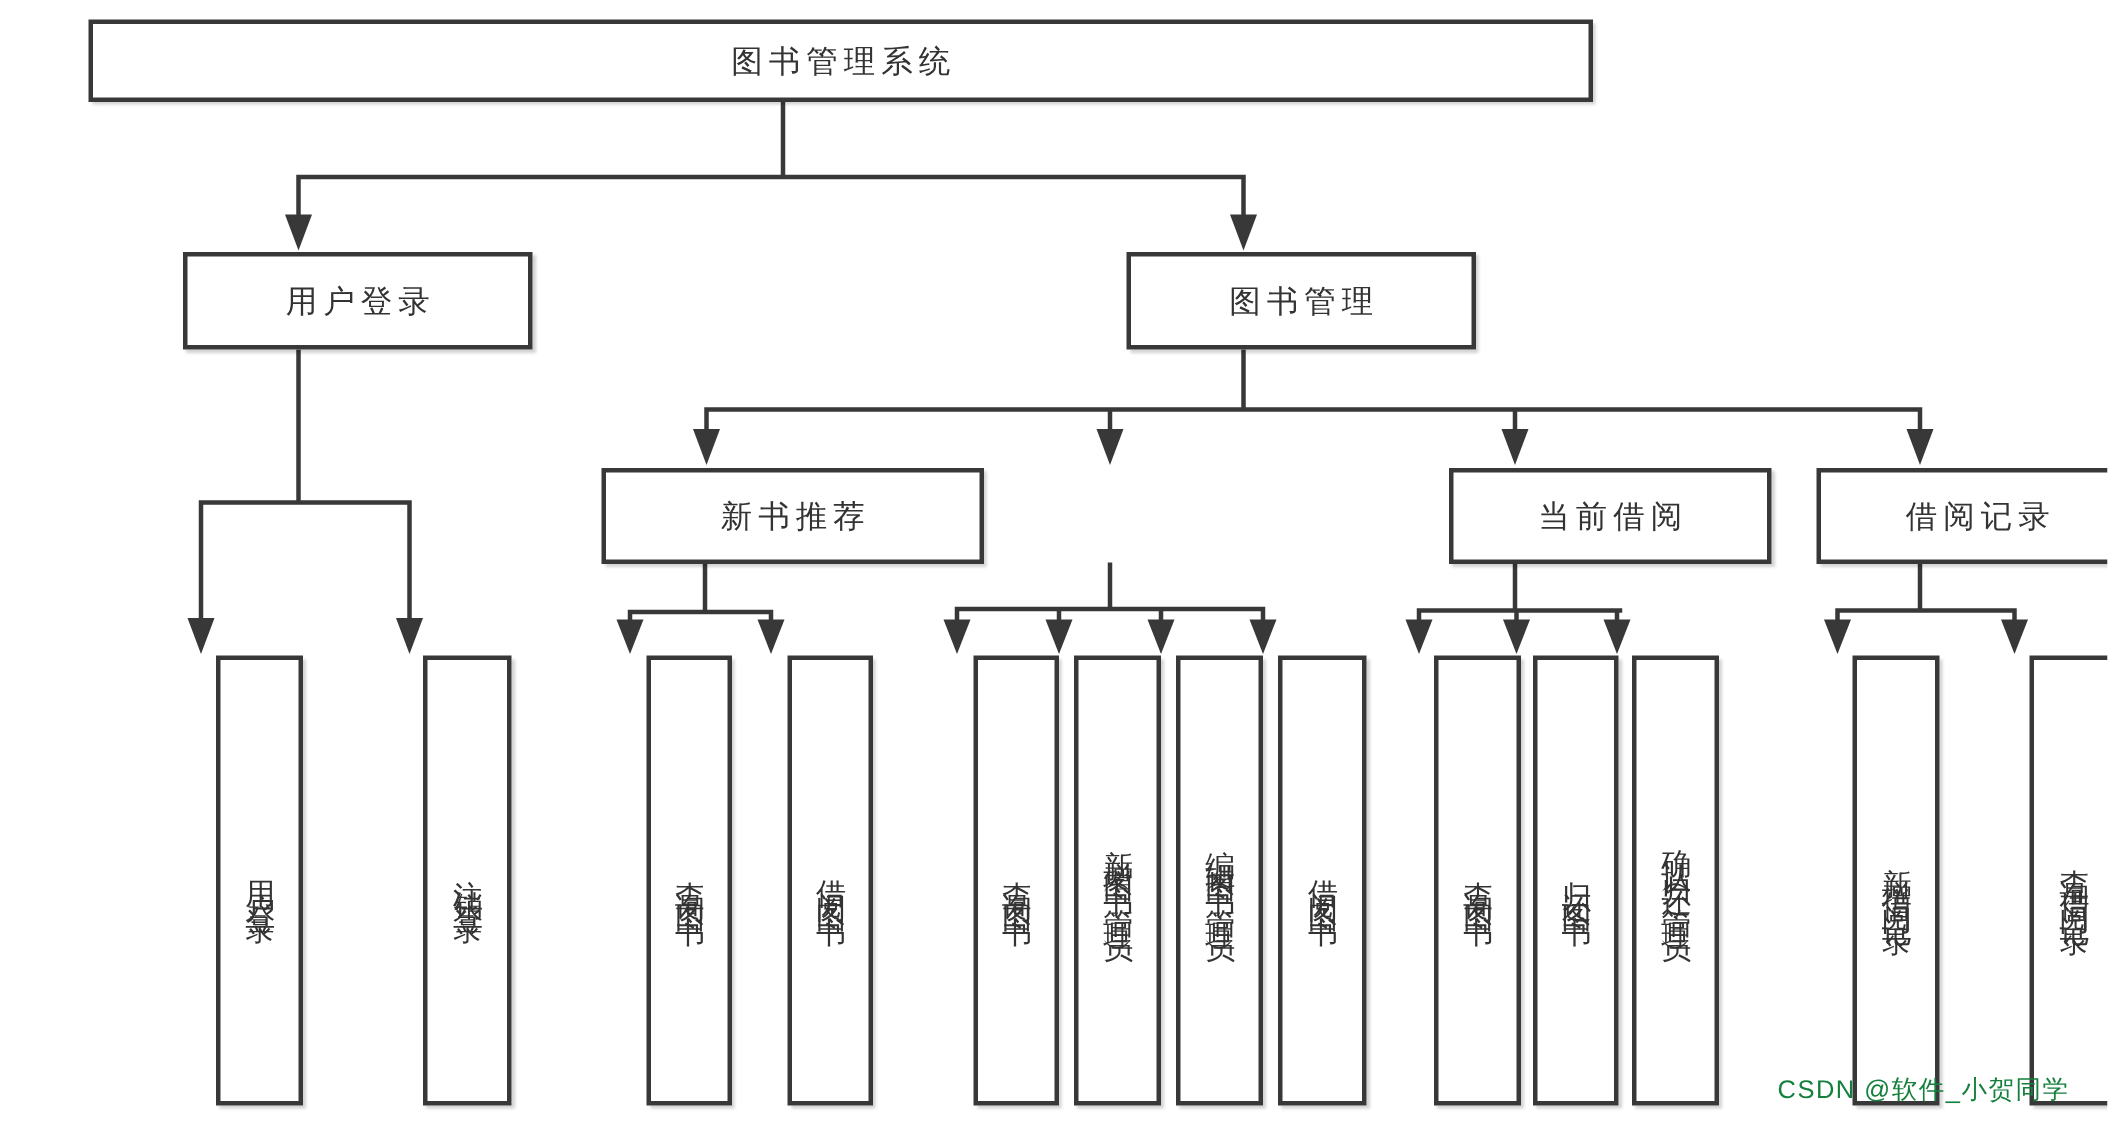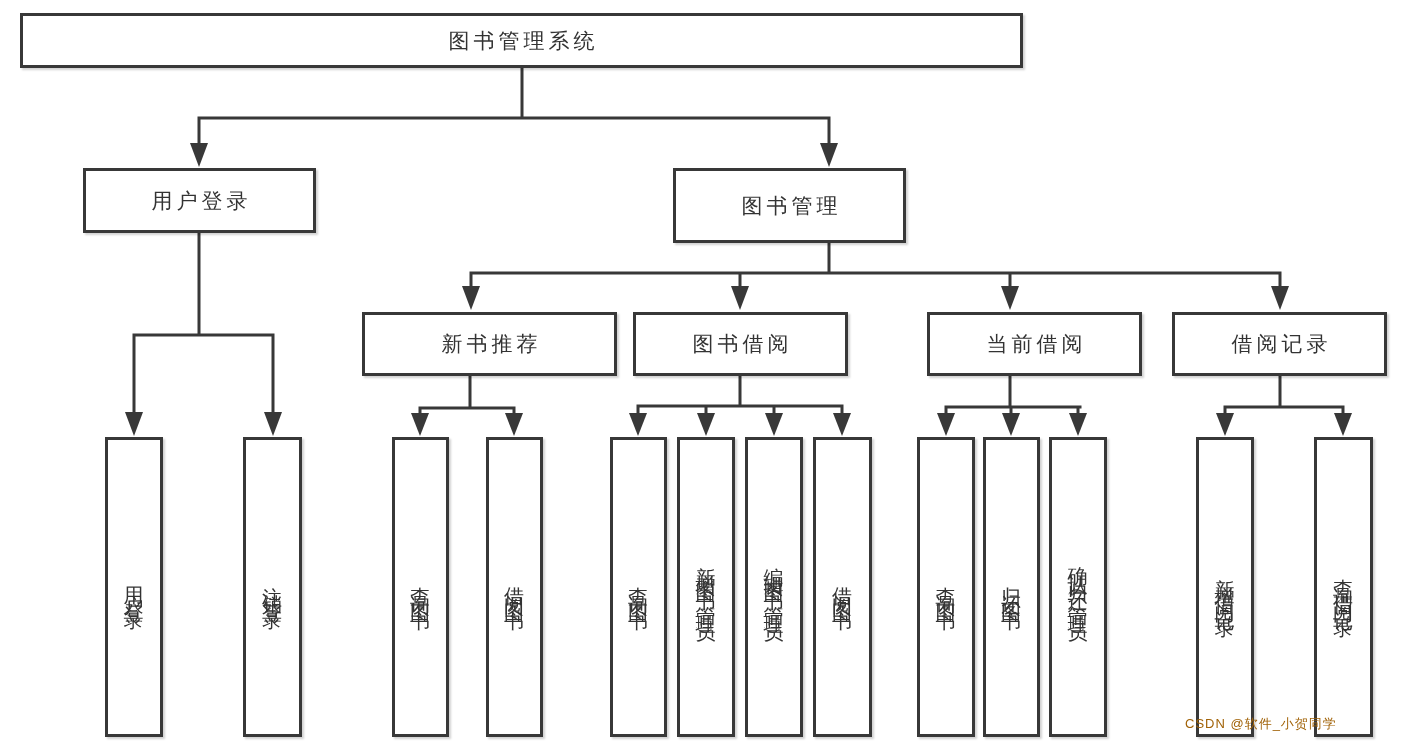--- a/index.html
+++ b/index.html
@@ -26,41 +26,42 @@
     position: absolute;
     box-sizing: border-box;
     background: #ffffff;
     border: 3px solid #383838;
     color: #333333;
     display: flex;
     align-items: center;
     justify-content: center;
     z-index: 1;
     box-shadow: 2px 2px 2px rgba(0,0,0,0.18);
+    margin-left: 39px;
   }
   .h-label {
     font-size: 21px;
     letter-spacing: 4px;
     white-space: nowrap;
     text-indent: 4px; 
   }
   .v-label {
     writing-mode: vertical-rl;
     text-orientation: mixed;
     font-size: 20px;
     letter-spacing: 8px;
     line-height: 1.2;
     white-space: nowrap;
   }
   .watermark {
     position: absolute;
     left: 1185px;
     top: 715px;
-    font-size: 13px;
-    color: #a16207;
+    font-size: 17px;
+    color: #15803d;
     letter-spacing: 1px;
     z-index: 2;
     white-space: nowrap;
   }
 </style>
 </head>
 <body>
 
 <div id="stage">
 
@@ -111,29 +112,26 @@
     </g>
   </svg>
 
   <div class="box" style="left:20px; top:13px; width:1003px; height:55px;">
     <span class="h-label">图书管理系统</span>
   </div>
 
   <div class="box" style="left:83px; top:168px; width:233px; height:65px;">
     <span class="h-label">用户登录</span>
   </div>
-  <div class="box" style="left:673px; top:168px; width:233px; height:75px;text-align:center;">
+  <div class="box" style="left:712px; top:168px; width:233px; height:65px;text-align:center;">
     <span class="h-label">图书管理</span>
   </div>
 
   <div class="box" style="left:362px; top:312px; width:255px; height:64px;">
     <span class="h-label">新书推荐</span>
-  </div>
-  <div class="box" style="left:633px; top:312px; width:215px; height:64px;">
-    <span class="h-label">图书借阅</span>
   </div>
   <div class="box" style="left:927px; top:312px; width:215px; height:64px;">
     <span class="h-label">当前借阅</span>
   </div>
   <div class="box" style="left:1172px; top:312px; width:215px; height:64px;">
     <span class="h-label">借阅记录</span>
   </div>
 
   <div class="box" style="left:105px; top:437px; width:58px; height:300px;">
     <span class="v-label">用户登录</span>

